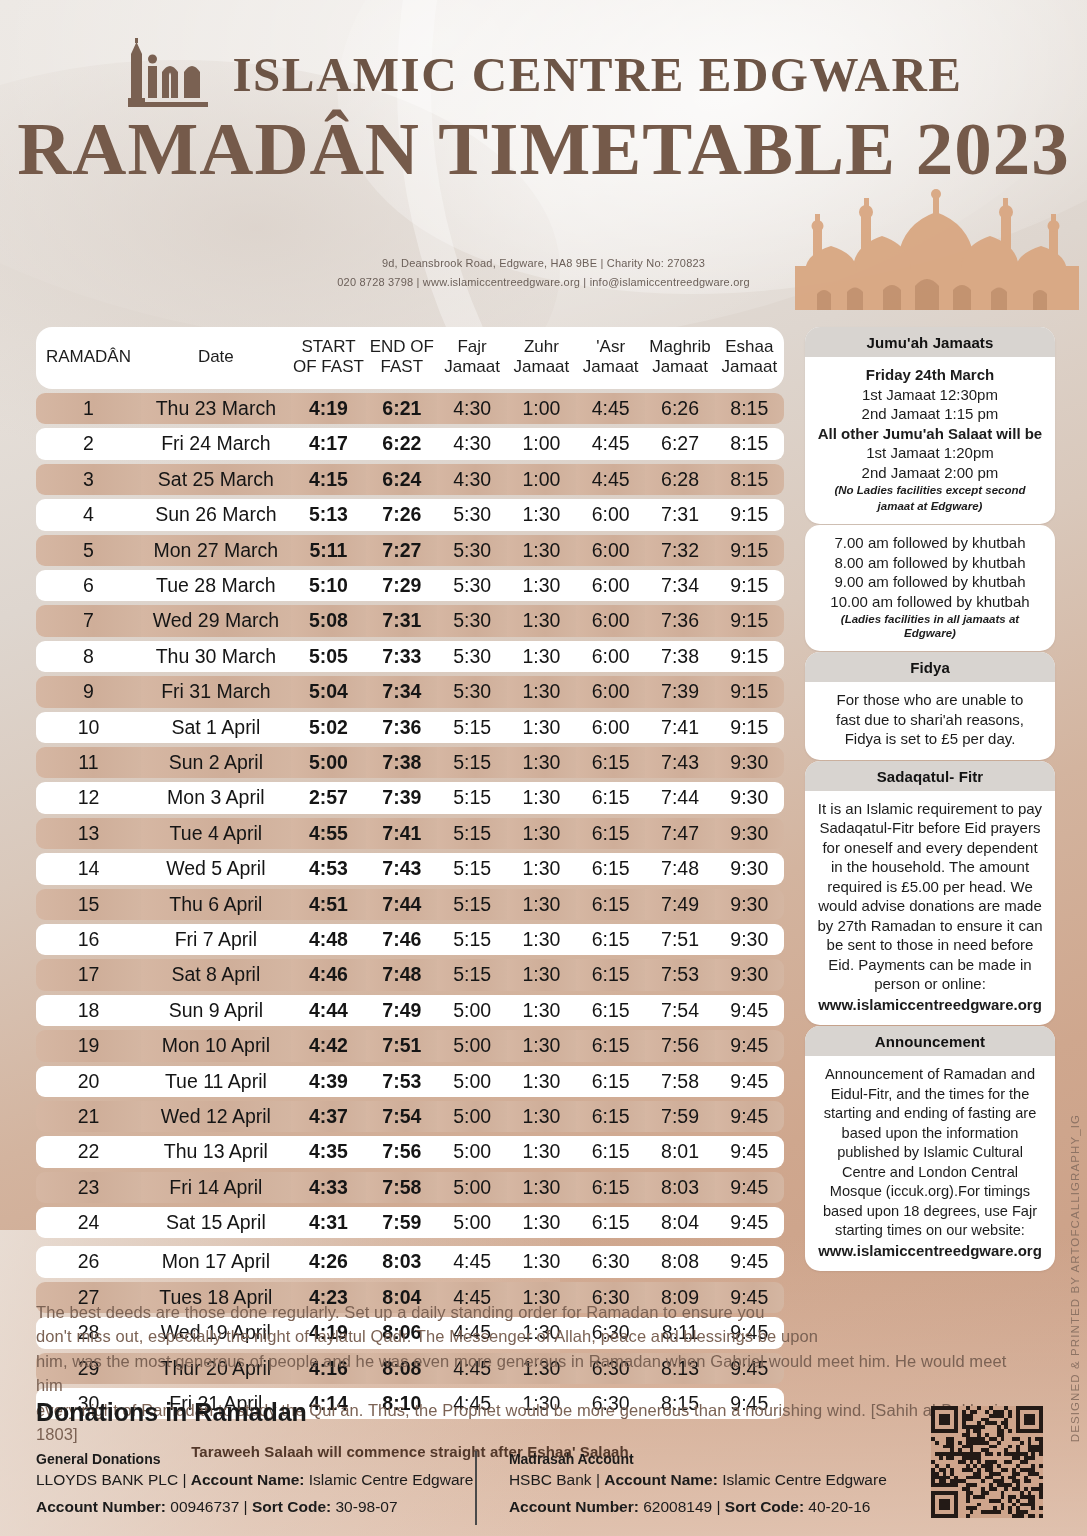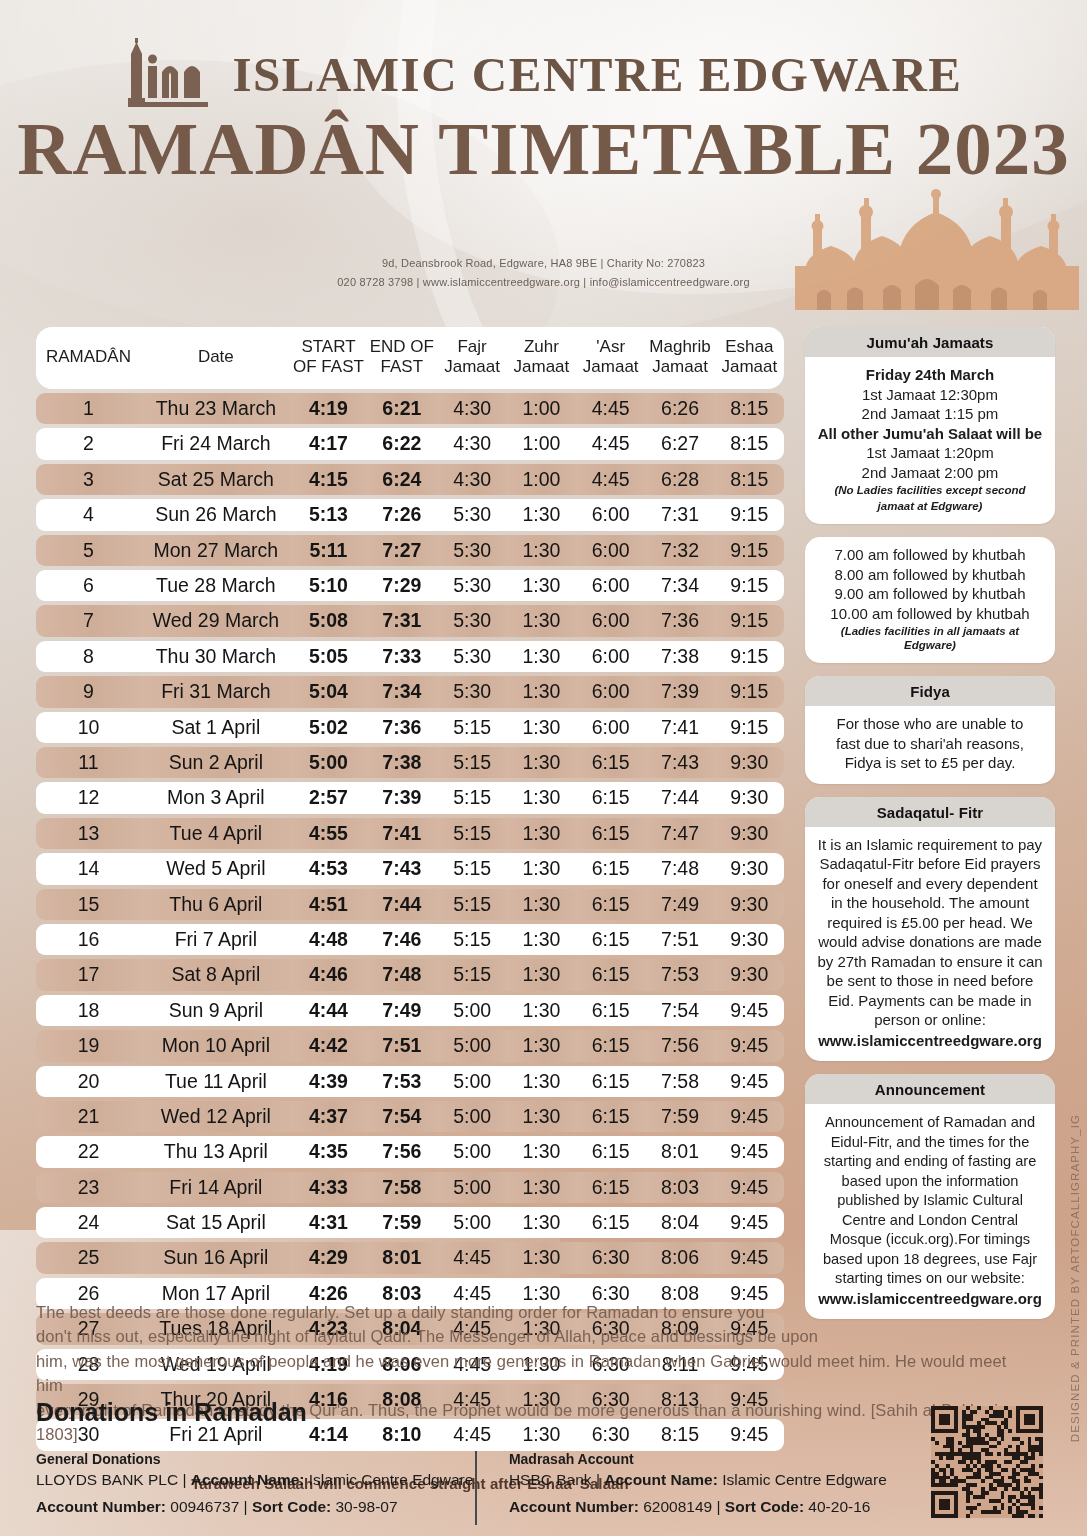--- a/index.html
+++ b/index.html
@@ -190,21 +190,21 @@
   
   #side {
     position: absolute;
     left: 805px; top: 327px;
     width: 250px;
     z-index: 6;
   }
   .panel {
     background: #ffffff;
     border-radius: 15px;
-    margin-bottom: 13px;
+    margin-bottom: 1px;
     overflow: hidden;
     box-shadow: 0 1px 2px rgba(90,60,45,.10);
   }
   .panel-head {
     background: #d8d4d0;
     text-align: center;
     font-weight: bold;
     font-size: 15px;
     color: #121212;
     padding: 7px 6px 6px 6px;
@@ -726,31 +726,20 @@
           <td class="b">4:31</td>
           <td class="b">7:59</td>
           <td>5:00</td>
           <td>1:30</td>
           <td>6:15</td>
           <td>8:04</td>
           <td>9:45</td>
         </tr>
         <tr class="sp-row">
           <td colspan="9"></td>
-        </tr>
-        <tr class="r odd">
-          <td>25</td>
-          <td class="date-c">Sun 16 April</td>
-          <td class="b">4:29</td>
-          <td class="b">8:01</td>
-          <td>4:45</td>
-          <td>1:30</td>
-          <td>6:30</td>
-          <td>8:06</td>
-          <td>9:45</td>
         </tr>
         <tr class="sp-row">
           <td colspan="9"></td>
         </tr>
         <tr class="r even">
           <td>26</td>
           <td class="date-c">Mon 17 April</td>
           <td class="b">4:26</td>
           <td class="b">8:03</td>
           <td>4:45</td>

